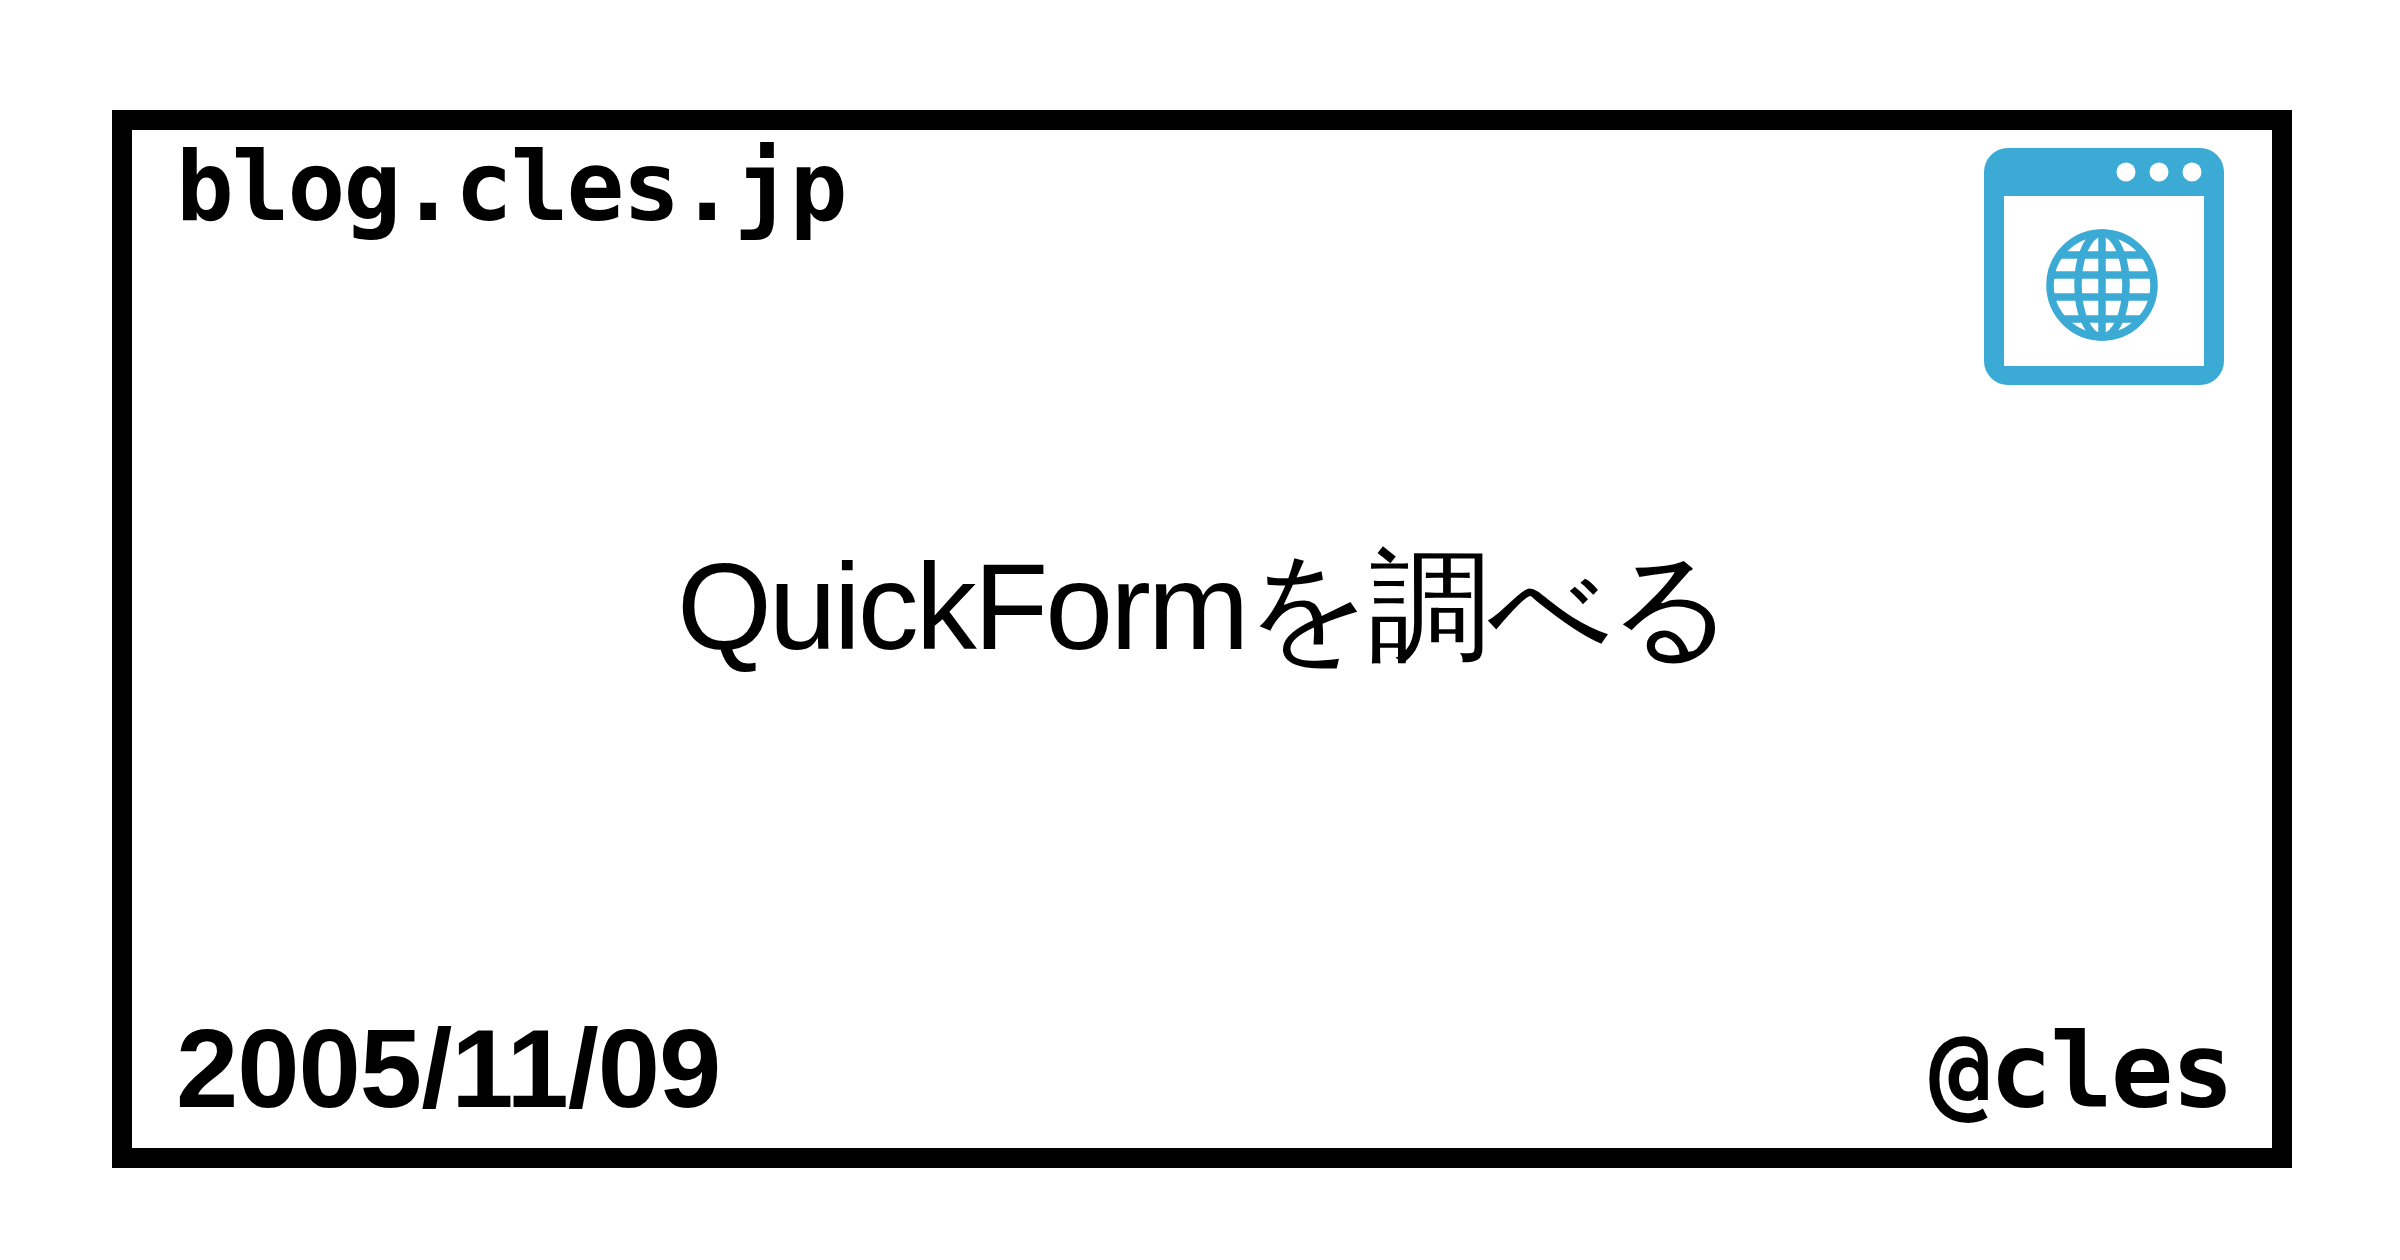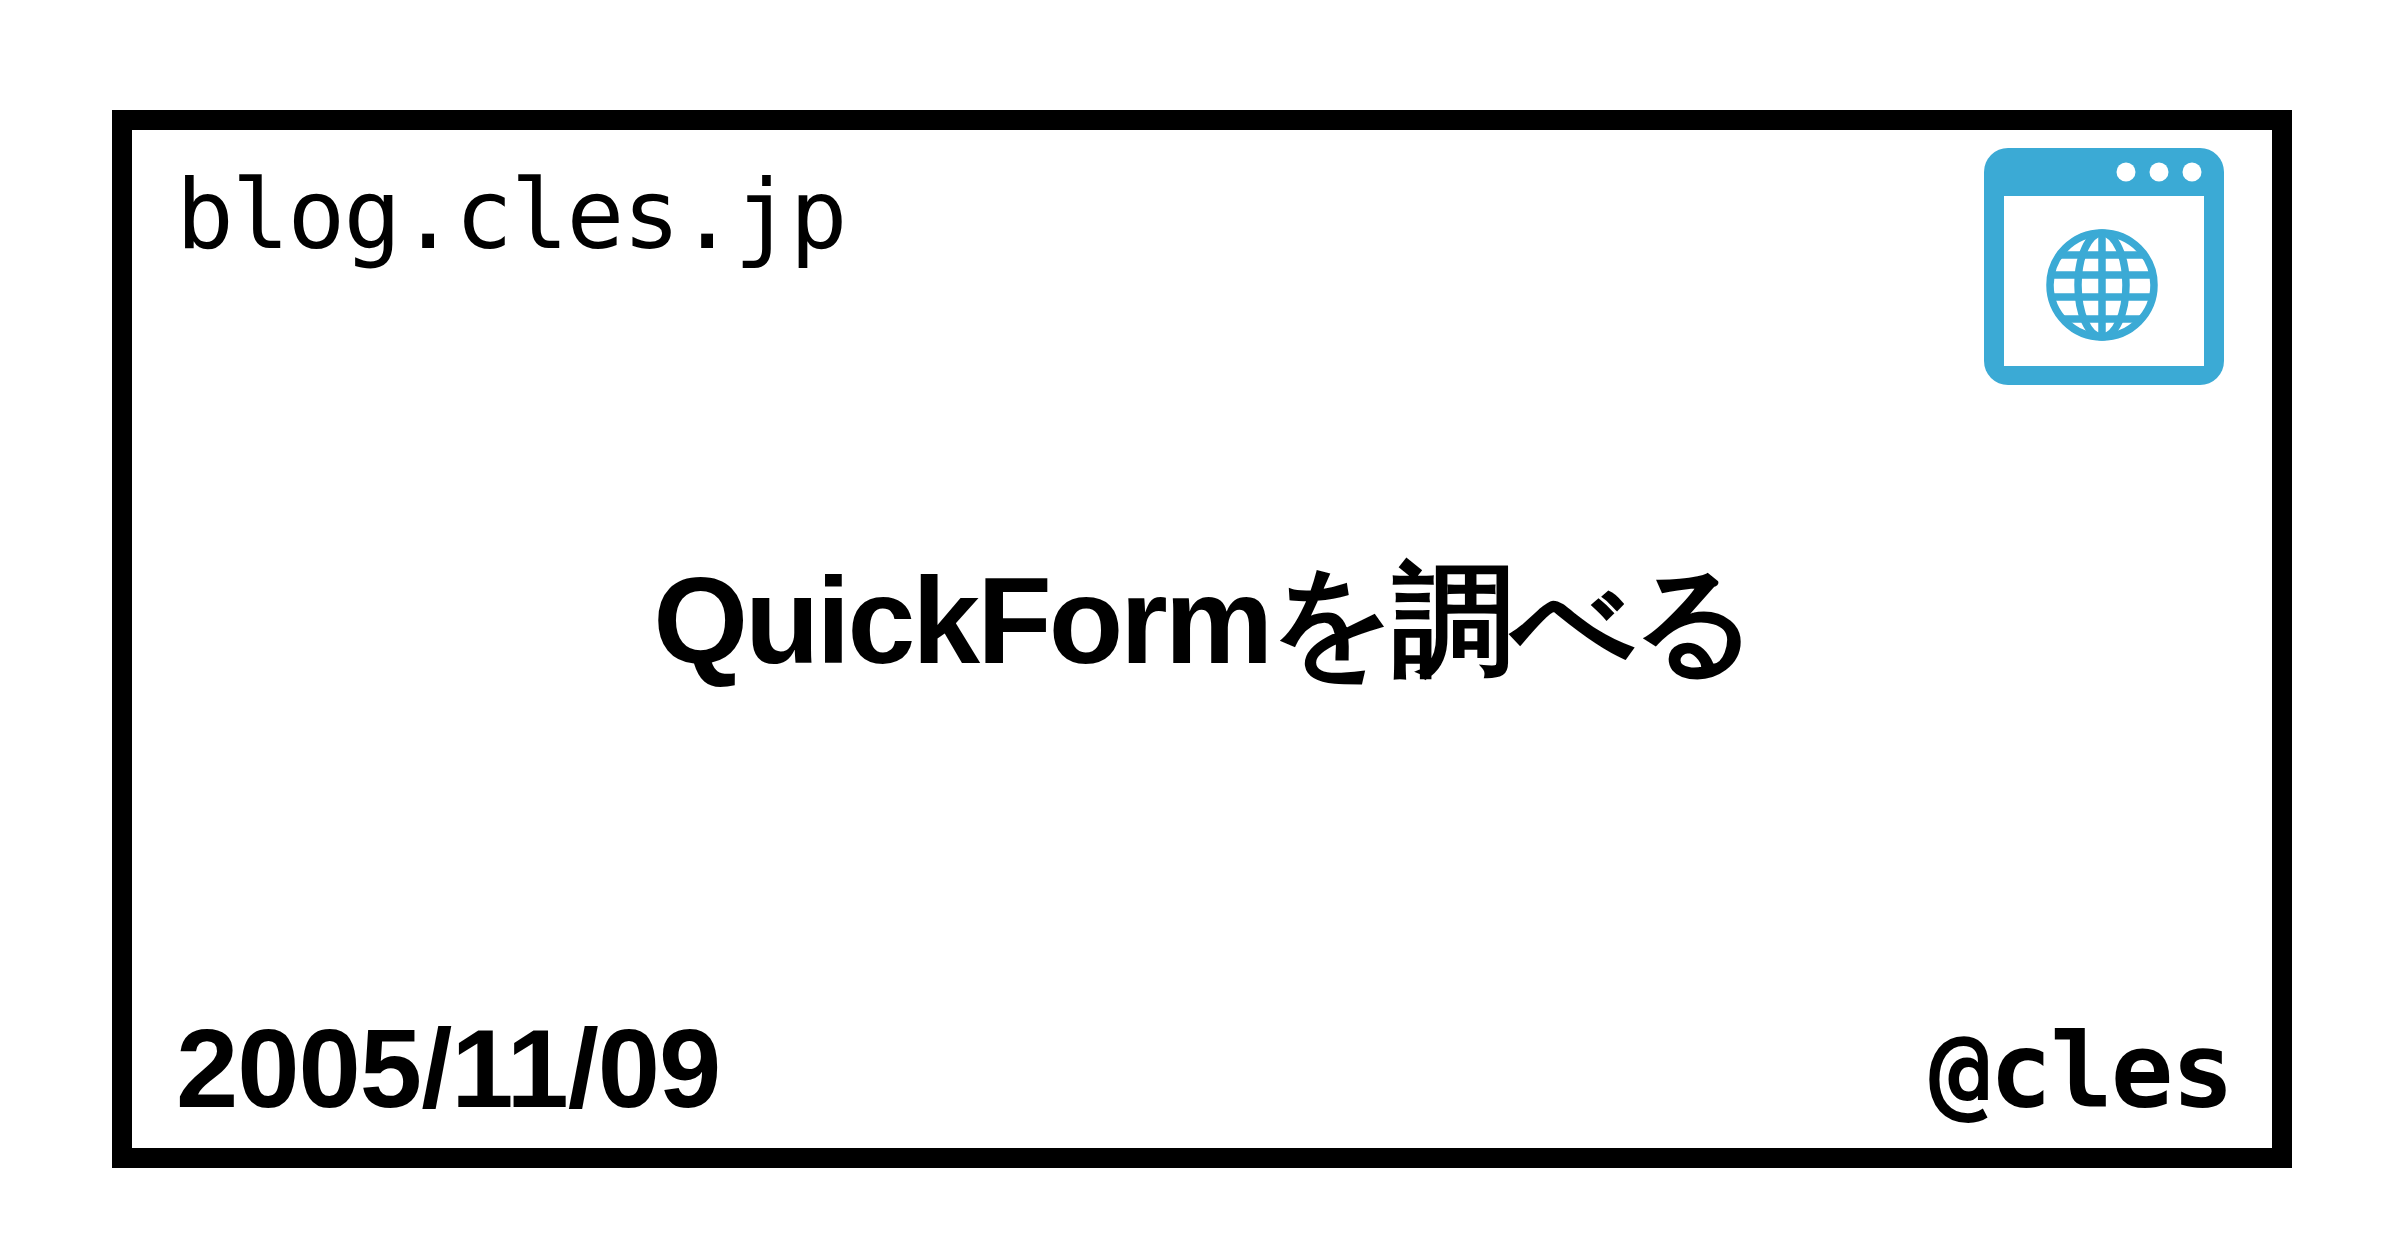--- a/index.html
+++ b/index.html
@@ -33,24 +33,24 @@
     flex-direction: column;
     padding: 0 40px 14px 44px;
   }
   .card-header {
     display: flex;
     justify-content: flex-start;
     align-items: flex-start;
   }
   .site-name {
     font-family: "DejaVu Sans Mono", "Liberation Mono", monospace;
-    font-weight: normal;
+    font-weight: bold;
     font-size: 96px;
     line-height: 1.15;
-    margin-top: 30px;
+    margin-top: 2px;
     letter-spacing: -2px;
     white-space: nowrap;
   }
   .browser-icon {
     position: absolute;
     top: 18px;
     right: 48px;
     width: 240px;
     height: 237px;
   }
@@ -58,21 +58,21 @@
     display: block;
     width: 240px;
     height: 237px;
   }
   .card-title {
     flex: 1;
     display: flex;
     align-items: center;
     justify-content: center;
     font-family: "Liberation Sans", "DejaVu Sans", sans-serif;
-    font-weight: bold;
+    font-weight: normal;
     font-size: 122px;
     letter-spacing: -3px;
     margin-top: -30px;
     white-space: nowrap;
     text-align: center;
   }
   .card-footer {
     display: flex;
     justify-content: space-between;
     align-items: baseline;

